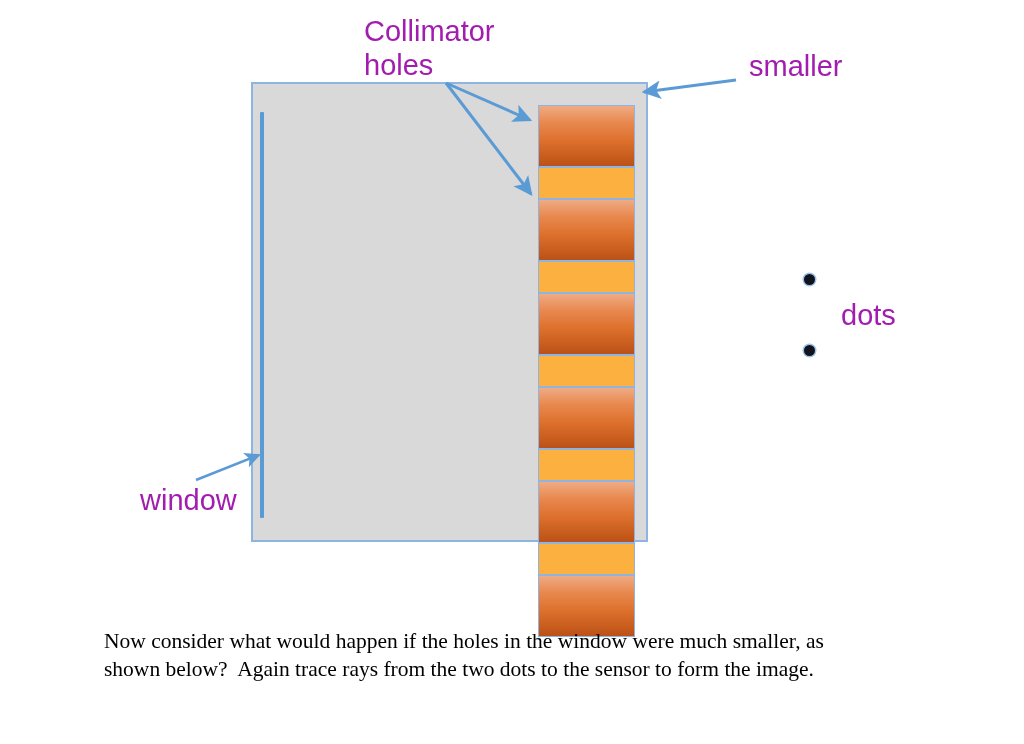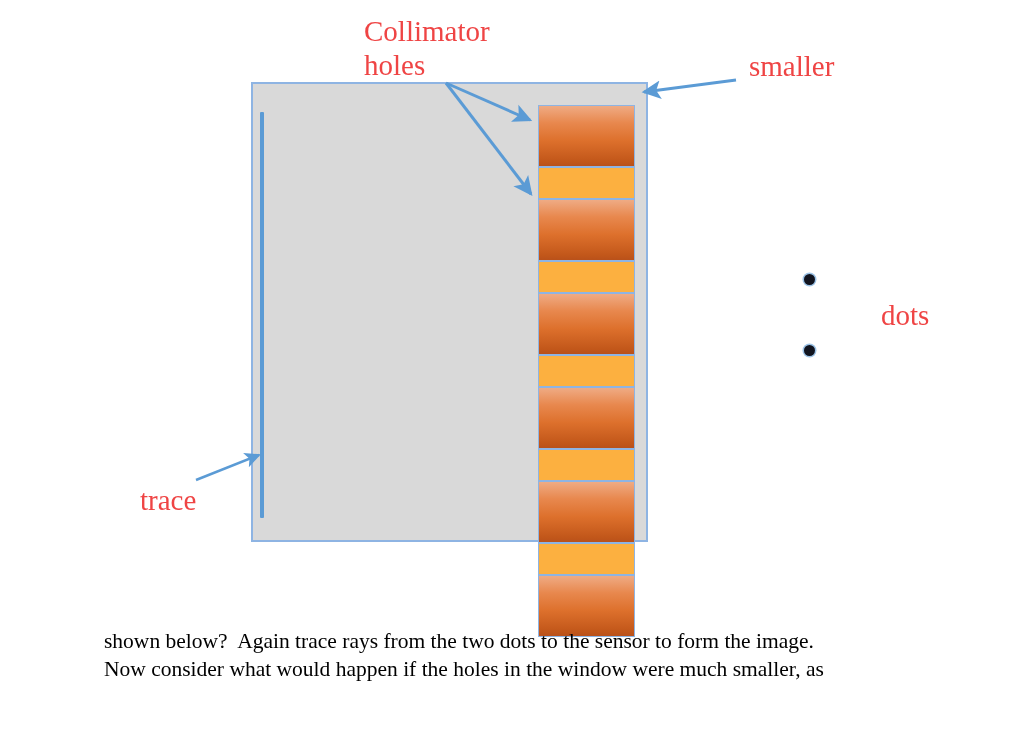--- a/index.html
+++ b/index.html
@@ -80,22 +80,22 @@
     border-radius: 50%;
     background: #11141f;
     box-shadow: 0 0 0 1.5px #9dc3e6;
   }
   #dot-upper { left: 804px; top: 274px; }
   #dot-lower { left: 804px; top: 345px; }
 
   
   .label {
     position: absolute;
-    color: #ef4444;
-    font-family: Liberation Serif, serif;
+    color: #a21caf;
+    font-family: Liberation Sans, sans-serif;
     white-space: pre;
     line-height: 1.18;
   }
   #label-collimator {
     left: 364px;
     top: 14px;
     font-size: 29px;
   }
   #label-camera {
     left: 749px;
@@ -104,21 +104,20 @@
   }
   #label-sensor {
     left: 140px;
     top: 483px;
     font-size: 29px;
   }
   #label-dots {
     left: 841px;
     top: 298px;
     font-size: 29px;
-    margin-left: 40px;
   }
 
   
   #arrows {
     position: absolute;
     left: 0;
     top: 0;
     width: 1024px;
     height: 620px;
     pointer-events: none;
@@ -173,21 +172,21 @@
     <line x1="446" y1="83" x2="531" y2="194" stroke="#5b9bd5" stroke-width="3" marker-end="url(#ah)"></line>
     <line x1="736" y1="80" x2="644" y2="92" stroke="#5b9bd5" stroke-width="3" marker-end="url(#ah)"></line>
     <line x1="196" y1="480" x2="259" y2="455" stroke="#5b9bd5" stroke-width="2.5" marker-end="url(#ah)"></line>
   </svg>
 
   <div class="label" id="label-collimator">Collimator
 holes</div>
 
   <div class="label" id="label-camera">smaller</div>
 
-  <div class="label" id="label-sensor">trace</div>
+  <div class="label" id="label-sensor">window</div>
 
   <div class="label" id="label-dots">dots</div>
 </div>
 
 <div id="body-text">
+  <div>Now consider what would happen if the holes in the window were much smaller, as</div>
   <div>shown below?  Again trace rays from the two dots to the sensor to form the image.</div>
-  <div>Now consider what would happen if the holes in the window were much smaller, as</div>
 </div>
 
 </body></html>

